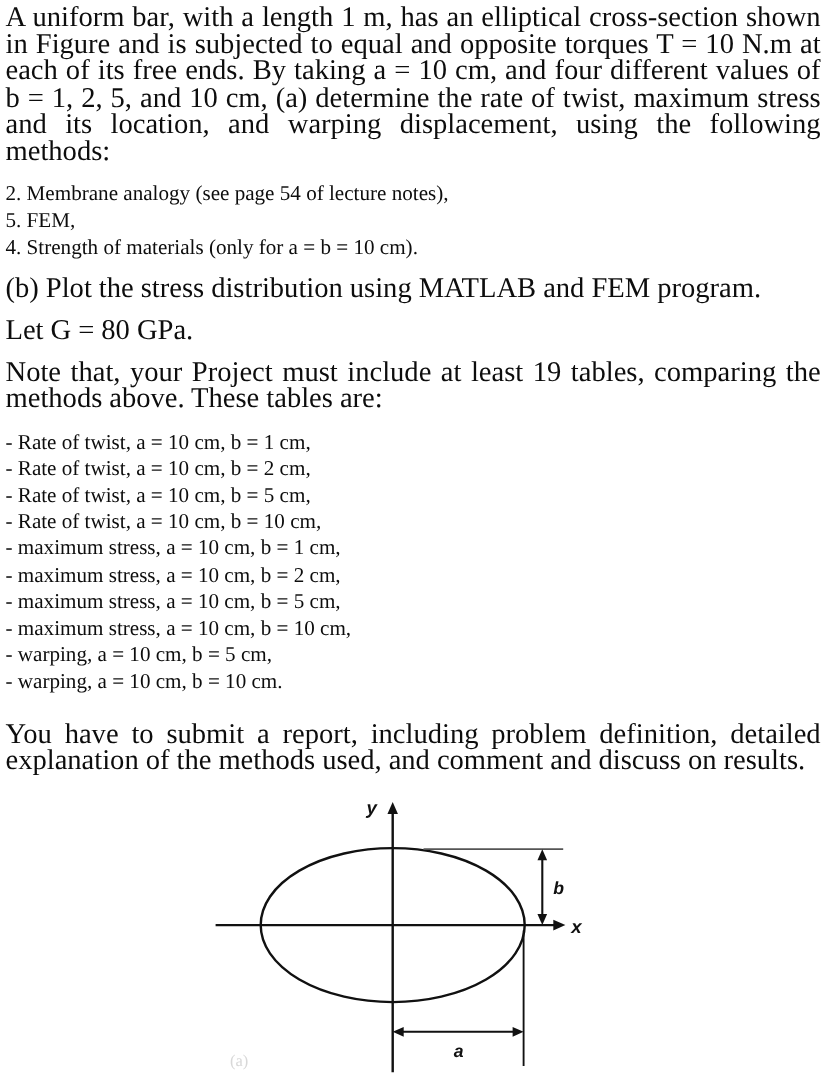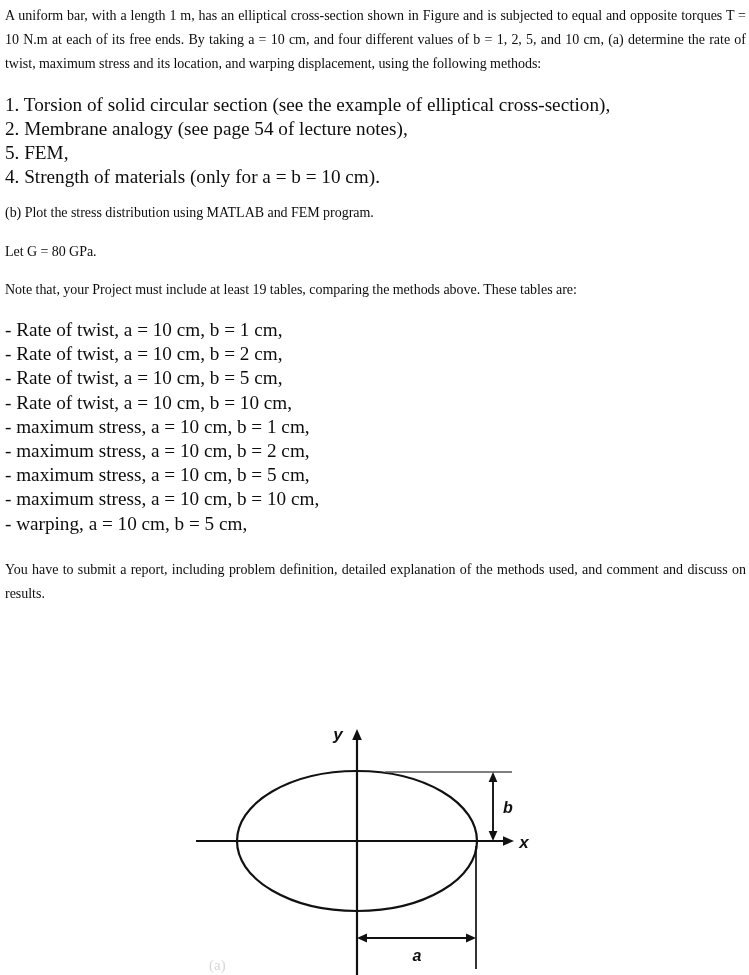--- a/index.html
+++ b/index.html
@@ -26,21 +26,21 @@
 
   .doc-body {
     position: absolute;
     left: 5px;
     top: 0px;
     width: 741px;
   }
 
   p.para {
     margin: 0;
-    font-size: 14px;
+    font-size: 26px;
     line-height: 24.2px;
     text-align: justify;
     text-justify: inter-word;
     letter-spacing: -0.02px;
     word-spacing: -0.1px;
   }
 
   .intro-para {
     padding-top: 4px;
   }
@@ -106,21 +106,20 @@
 
 <div class="page">
 
   <div class="doc-body">
 
     <p class="para intro-para">A uniform bar, with a length 1 m, has an elliptical cross-section shown in Figure and is subjected to equal and opposite torques T = 10 N.m at each of its free ends. By taking a = 10 cm, and four different values of b = 1, 2, 5, and 10 cm, (a) determine the rate of twist, maximum stress and its location, and warping displacement, using the following methods:</p>
 
     <div class="gap-lg"></div>
 
     <ol class="method-list">
-      <li>1. Torsion of solid circular section (see the example of elliptical cross-section),</li>
       <li>2. Membrane analogy (see page 54 of lecture notes),</li>
       <li>5. FEM,</li>
       <li>4. Strength of materials (only for a = b = 10 cm).</li>
     </ol>
 
     <div class="gap-sm"></div>
 
     <p class="para single-line">(b) Plot the stress distribution using MATLAB and FEM program.</p>
 
     <div class="gap-md"></div>
@@ -136,20 +135,21 @@
     <ul class="table-list">
       <li>- Rate of twist, a = 10 cm, b = 1 cm,</li>
       <li>- Rate of twist, a = 10 cm, b = 2 cm,</li>
       <li>- Rate of twist, a = 10 cm, b = 5 cm,</li>
       <li>- Rate of twist, a = 10 cm, b = 10 cm,</li>
       <li>- maximum stress, a = 10 cm, b = 1 cm,</li>
       <li>- maximum stress, a = 10 cm, b = 2 cm,</li>
       <li>- maximum stress, a = 10 cm, b = 5 cm,</li>
       <li>- maximum stress, a = 10 cm, b = 10 cm,</li>
       <li>- warping, a = 10 cm, b = 5 cm,</li>
+      <li>- warping, a = 10 cm, b = 10 cm.</li>
     </ul>
 
     <div class="gap-xl"></div>
 
     <p class="para">You have to submit a report, including problem definition, detailed explanation of the methods used, and comment and discuss on results.</p>
 
   </div>
 
   <div class="figure-wrap">
     <svg class="figure-svg" width="749" height="257" viewBox="0 0 749 257">

